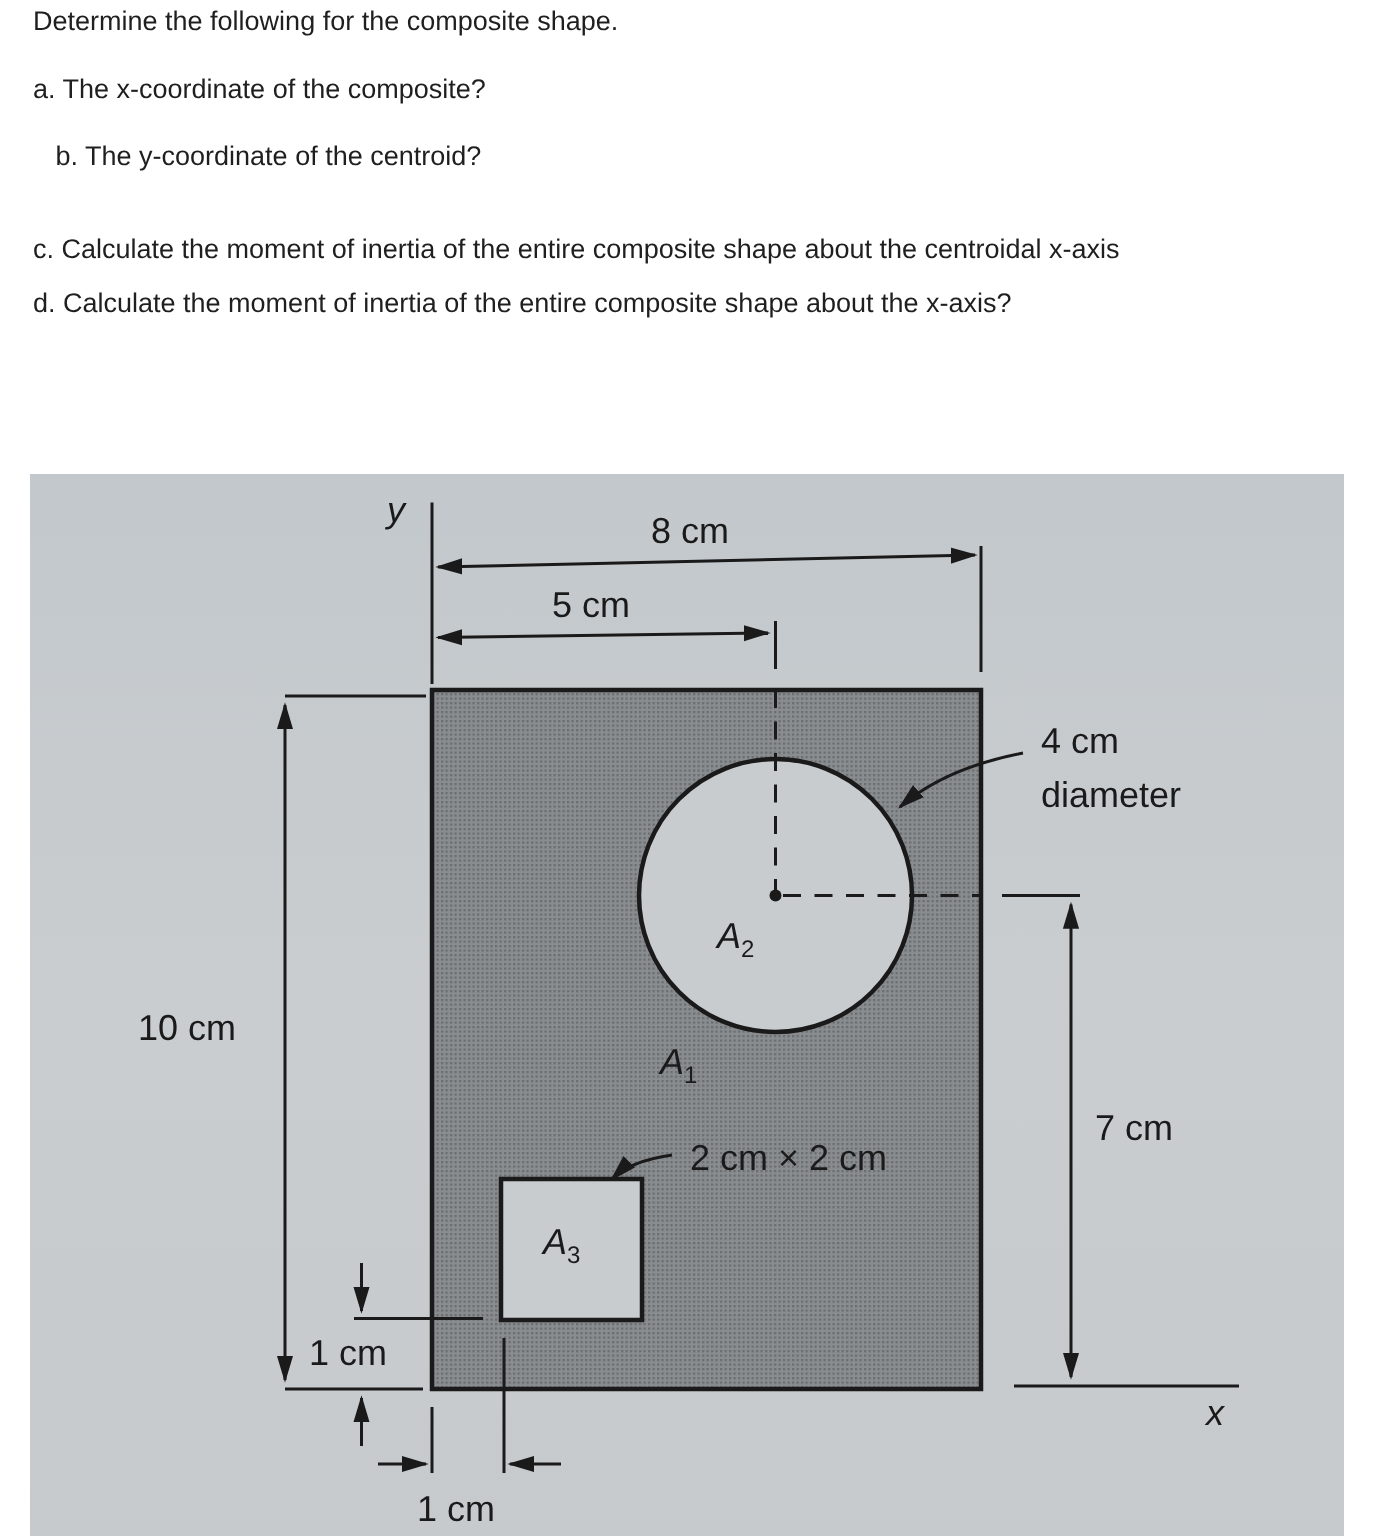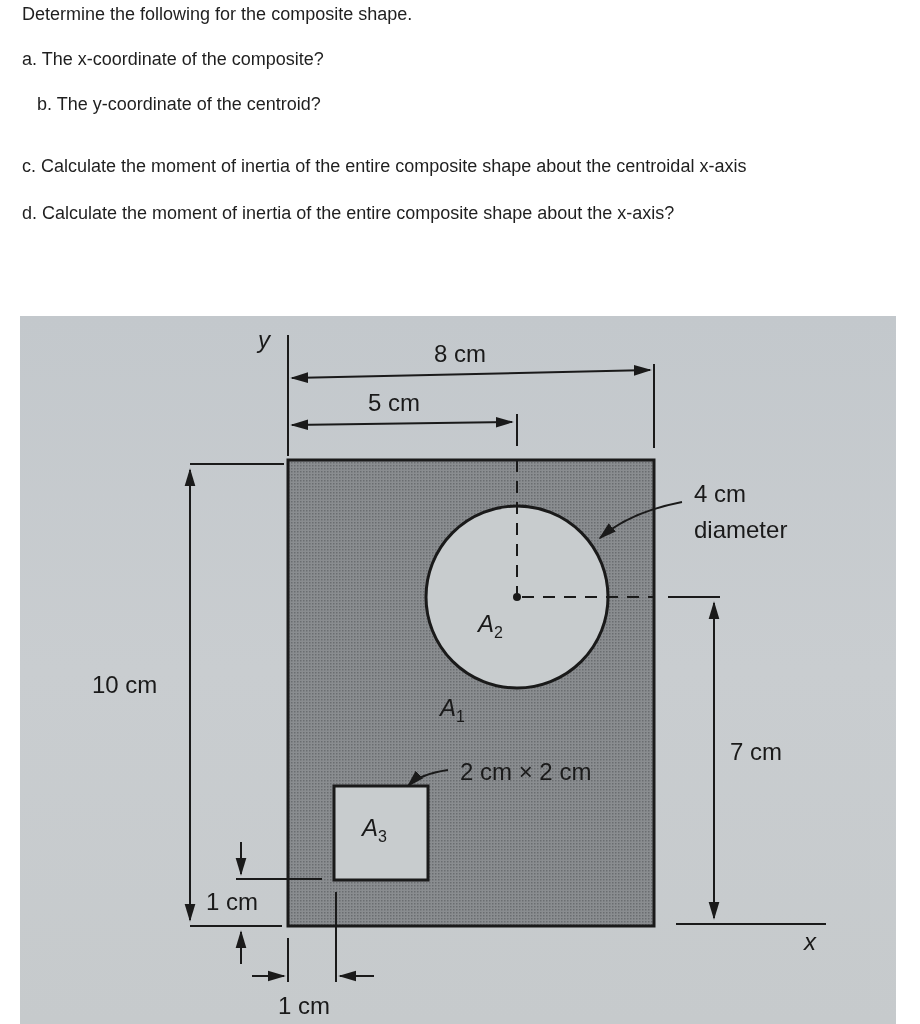--- a/index.html
+++ b/index.html
@@ -10,21 +10,21 @@
            background:linear-gradient(180deg,#c3c8cc 0%,#c9cdd0 50%,#c6cacc 100%); overflow:hidden; }
   svg text { font-family:"Liberation Sans", sans-serif; }
 </style>
 </head>
 <body>
 
 <div class="q" style="top:4px;">Determine the following for the composite shape.</div>
 <div class="q" style="top:49px;">a. The x-coordinate of the composite?</div>
 <div class="q" style="top:94px;margin-left:15px;">b. The y-coordinate of the centroid?</div>
 <div class="q" style="top:140px;margin-top:16px;">c. Calculate the moment of inertia of the entire composite shape about the centroidal x-axis</div>
-<div class="q" style="top:203px;">d. Calculate the moment of inertia of the entire composite shape about the x-axis?</div>
+<div class="q" style="top:192px;">d. Calculate the moment of inertia of the entire composite shape about the x-axis?</div>
 
 <div class="photo">
   <svg width="876" height="708" viewBox="20 316 876 708" xmlns="http://www.w3.org/2000/svg">
     <defs>
       <pattern id="dots" width="3" height="3" patternUnits="userSpaceOnUse">
         <rect width="3" height="3" fill="#8a8d90"></rect>
         <rect width="1.5" height="1.5" fill="#6a6d70"></rect>
       </pattern>
       <marker id="arr" viewBox="0 0 10 10" refX="9" refY="5" markerWidth="9" markerHeight="9" orient="auto-start-reverse">
         <path d="M0,2 L10,5 L0,8 z" fill="#1a1a1a"></path>

